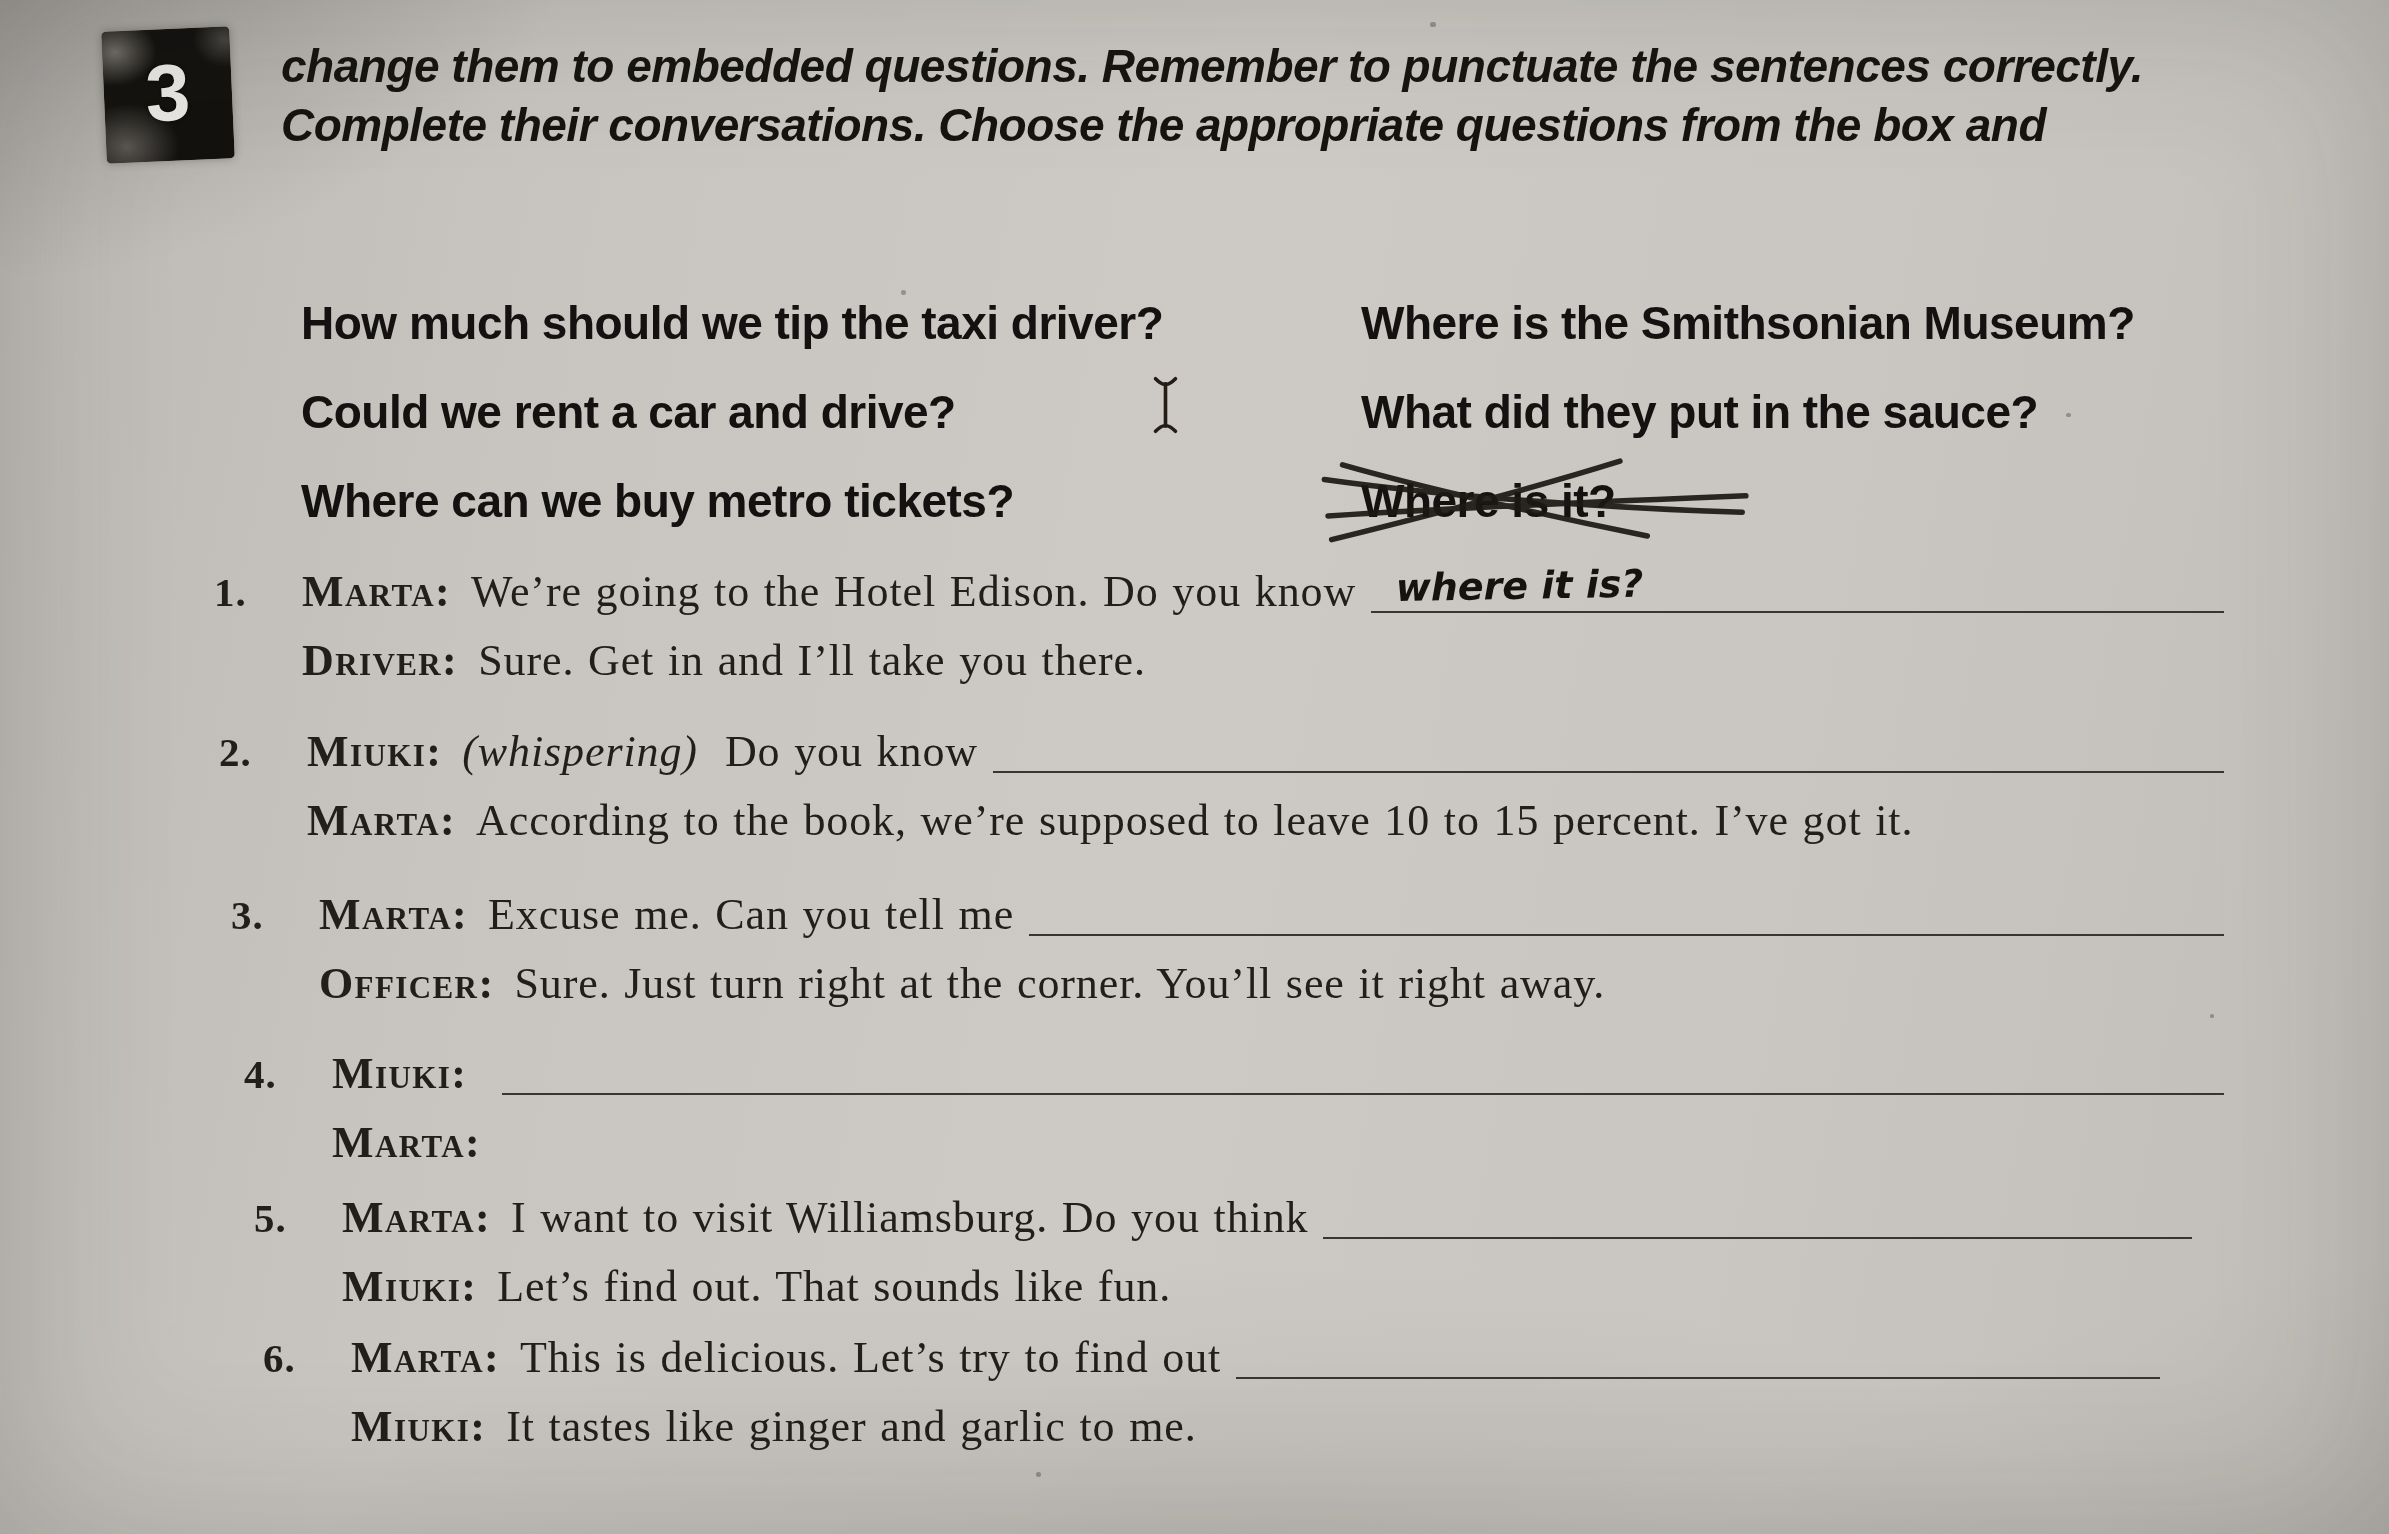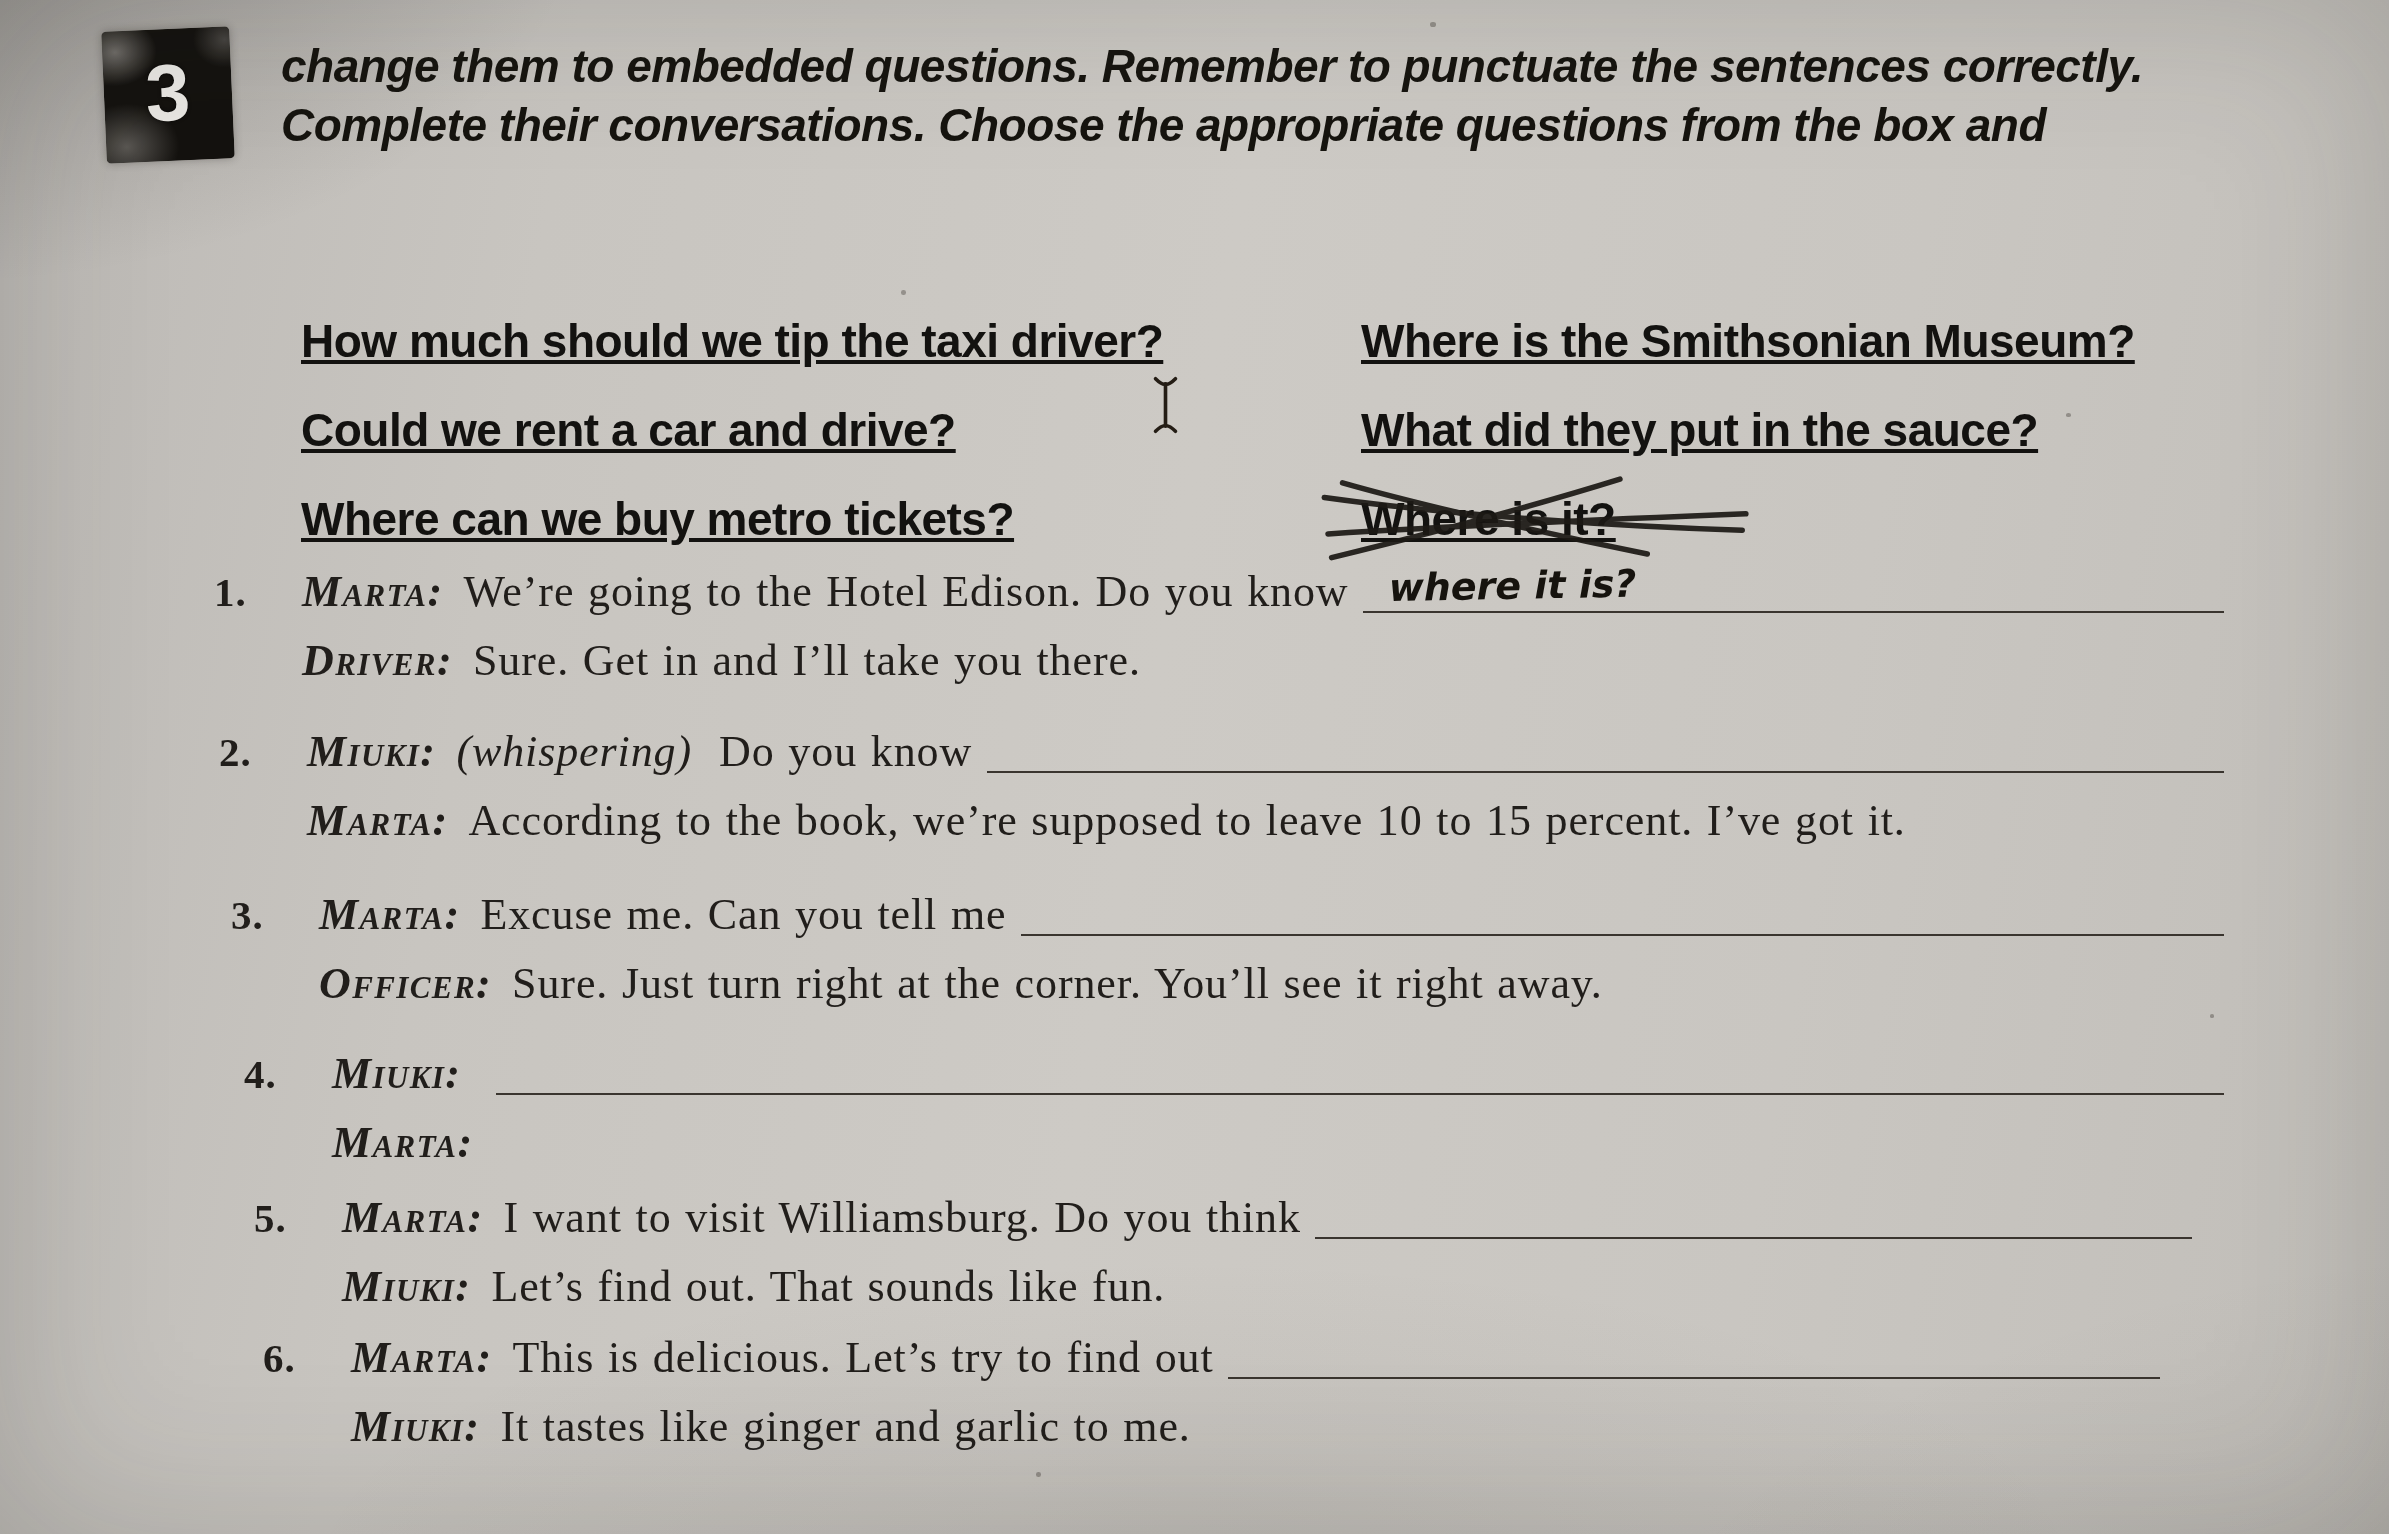--- a/index.html
+++ b/index.html
@@ -46,34 +46,34 @@
     transform:scaleX(.94);transform-origin:left center;margin-right:1.8px;
   }
   .hbullet{margin:0 11px;font-style:normal;font-size:40px;vertical-align:2.7px;}
 
   
   .qbox{
     position:absolute;left:301px;top:296px;width:1927px;
     font-family:"Liberation Sans",sans-serif;font-weight:bold;
     font-size:46px;color:#131210;letter-spacing:-0.5px;
   }
-  .qrow{display:flex;height:89px;align-items:center;white-space:nowrap;text-decoration:underline;}
+  .qrow{display:flex;height:89px;align-items:flex-start;white-space:nowrap;}
   .qcell-left{width:1060px;}
   .crossed{position:relative;display:inline-block;}
   .crossed svg{position:absolute;left:-44px;top:-22px;pointer-events:none;}
 
   
   .items{
     position:absolute;left:123px;top:557px;width:2101px;
     font-family:"Liberation Serif","DejaVu Serif",serif;
     font-size:44px;color:#211e1b;letter-spacing:0.9px;word-spacing:1.8px;
   }
   .dline{display:flex;align-items:baseline;height:69px;line-height:69px;white-space:nowrap;}
   .num{display:inline-block;width:88px;font-weight:bold;font-size:41px;flex:0 0 88px;}
-  .speaker{font-variant:small-caps;font-weight:bold;letter-spacing:1.4px;margin-right:20px;font-style:italic;}
+  .speaker{font-variant:small-caps;font-weight:bold;letter-spacing:1.4px;margin-right:20px;}
   .whisper{font-style:italic;margin-right:27px;}
   .blank{
     flex:1 1 auto;position:relative;align-self:stretch;
     margin-left:14.6px;margin-bottom:12.8px;border-bottom:2.7px solid #3a352f;
   }
   .answer{
     position:absolute;left:25.6px;bottom:4.6px;line-height:1;white-space:nowrap;
     font-family:"DejaVu Sans",sans-serif;font-style:italic;font-weight:bold;
     font-size:38px;letter-spacing:0;word-spacing:0;color:#16130e;
     transform:rotate(-1deg);transform-origin:left bottom;

